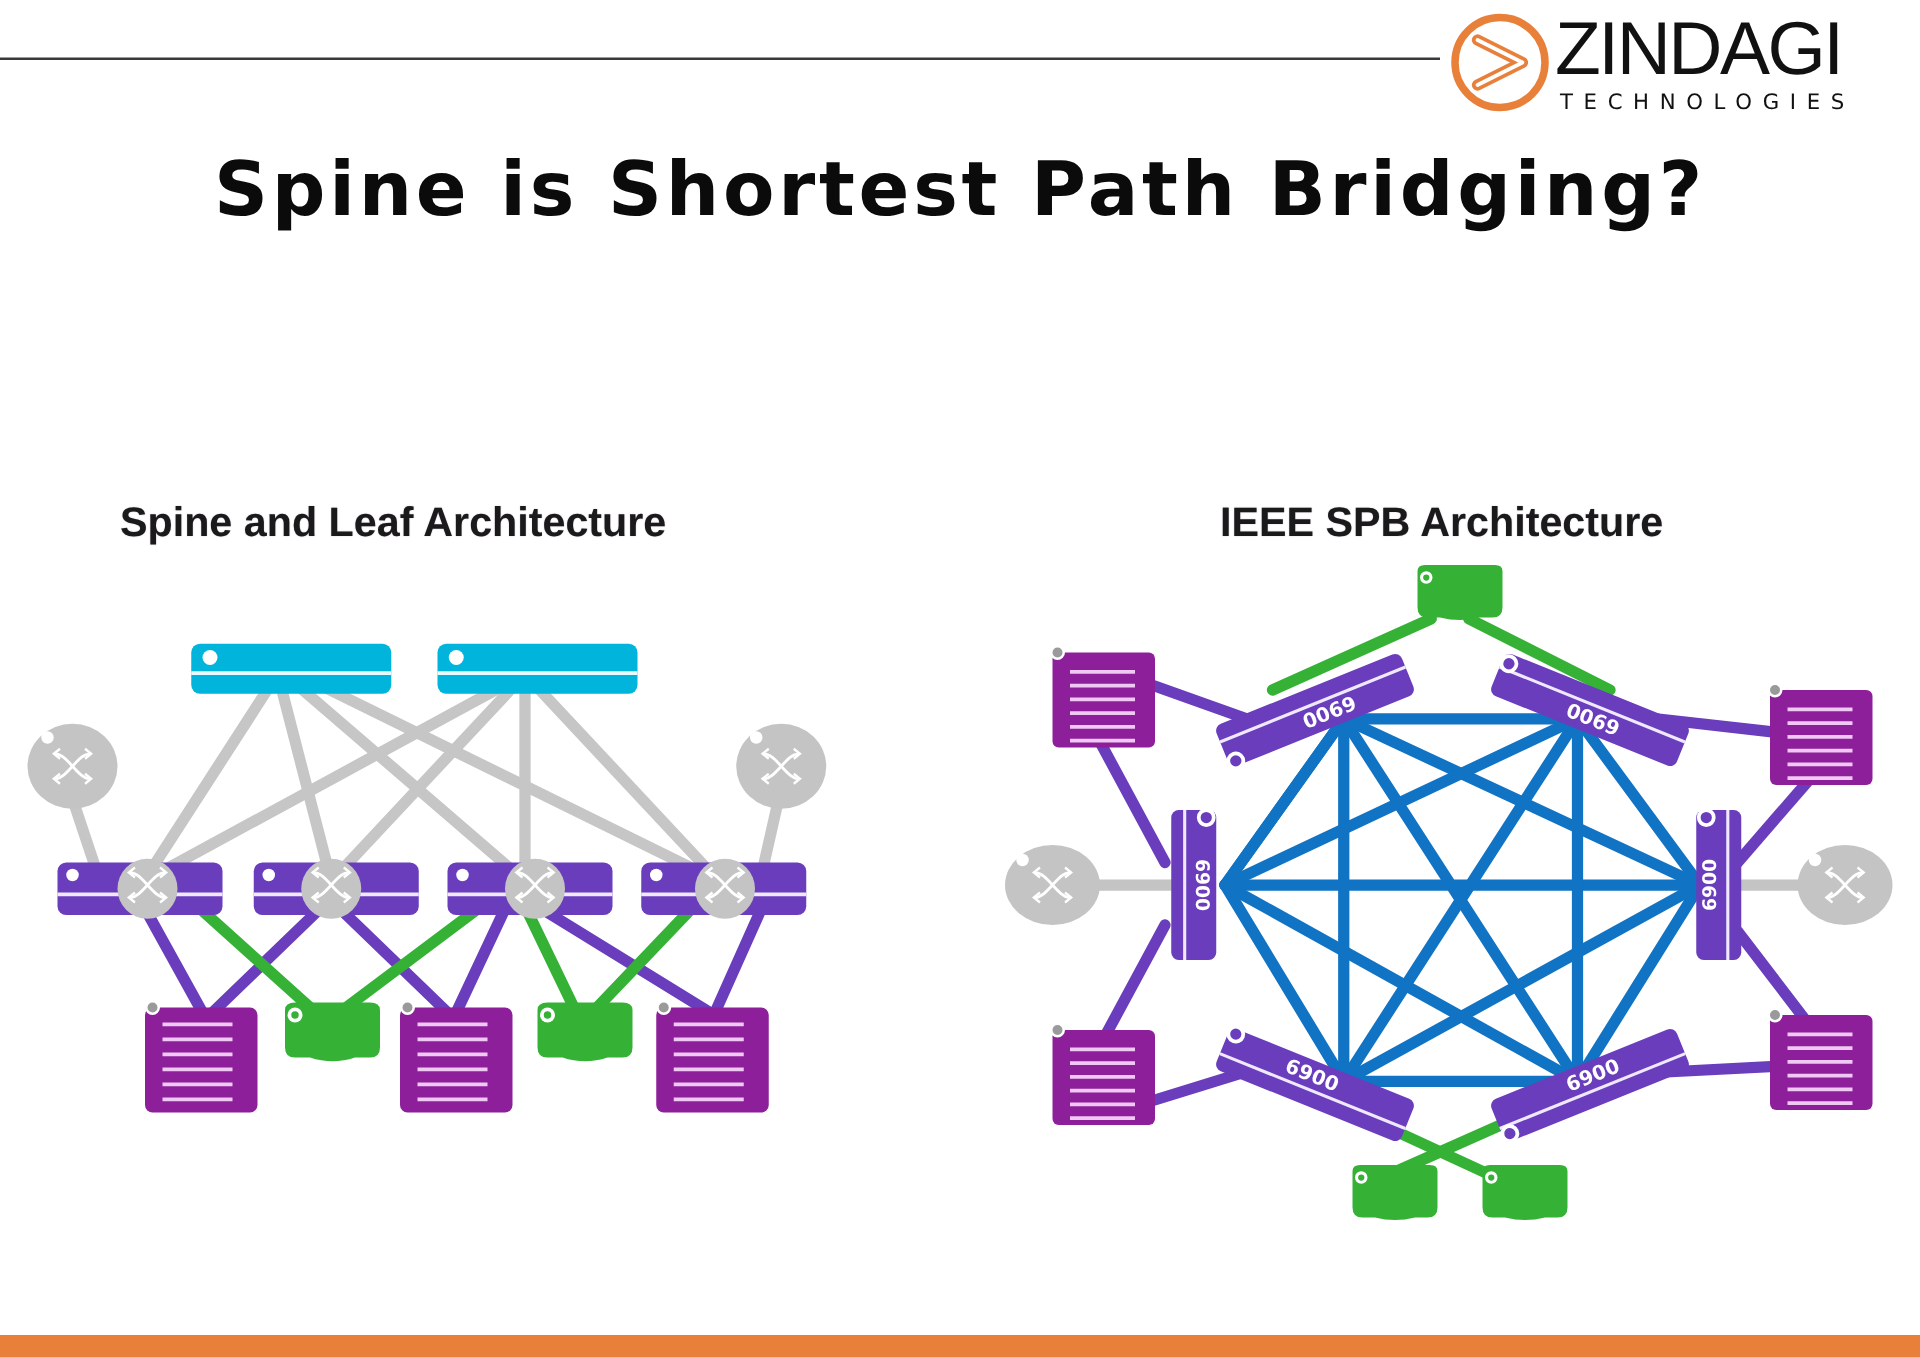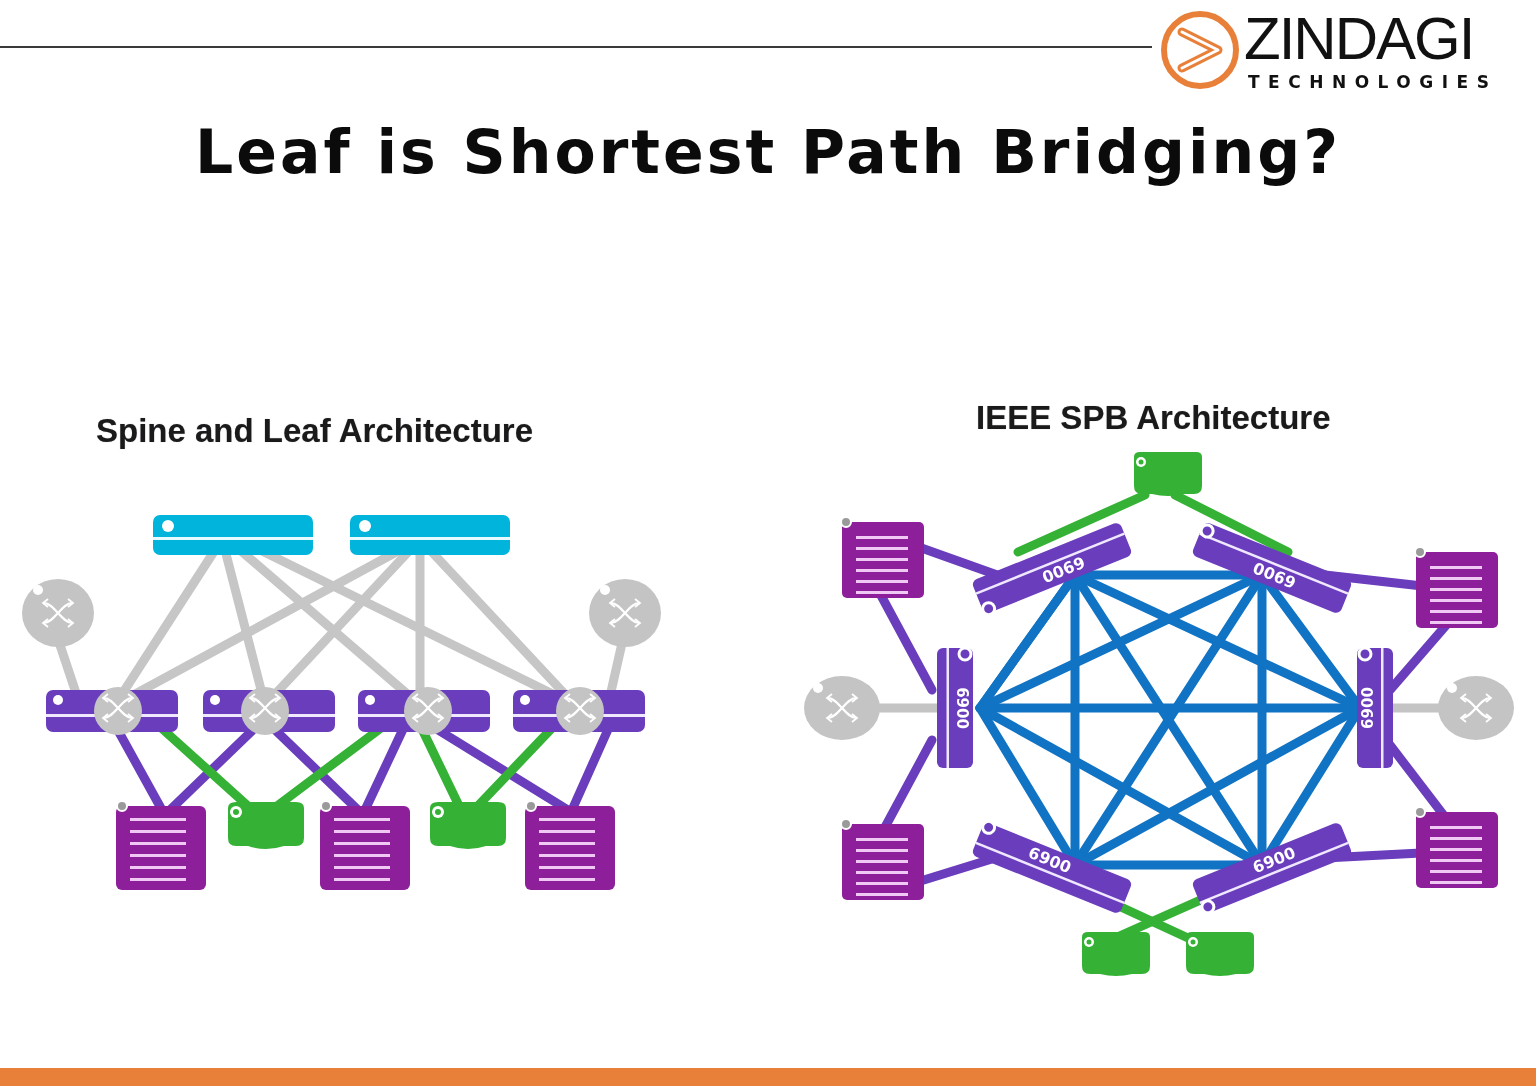--- a/index.html
+++ b/index.html
@@ -15,35 +15,35 @@
     position: absolute; left: 1160px; top: 8px; width: 360px; height: 84px;
   }
   .logo-mark { position: absolute; left: 0; top: 2px; width: 80px; height: 80px; }
   .logo-word {
     position: absolute; left: 84px; top: 0px;
     font-family: "Liberation Sans", sans-serif; font-weight: 400;
     font-size: 60px; line-height: 62px; color: #111111; letter-spacing: -2px;
   }
   .logo-sub {
     position: absolute; left: 88px; top: 64px;
-    font-family: "DejaVu Sans", sans-serif; font-weight: 700;
+    font-family: "DejaVu Sans", sans-serif; font-weight: 400;
     font-size: 17px; line-height: 20px; color: #111111; letter-spacing: 8.5px;
   }
   .page-title {
     position: absolute; left: 0; top: 112px; width: 1536px; text-align: center;
     font-family: "DejaVu Sans", sans-serif; font-weight: 700;
     font-size: 60px; line-height: 80px; color: #0b0b0b; letter-spacing: 3px;
   }
   .section-title {
     position: absolute; top: 396px;
     font-family: "Liberation Sans", sans-serif; font-weight: 700;
     font-size: 33px; line-height: 44px; color: #1a1a1a;
     text-shadow: 0 0 1px rgba(40,0,60,0.35);
   }
-  .section-title.left { left: 96px; margin-top: 13px; }
+  .section-title.left { left: 96px; }
   .section-title.right { left: 976px; }
   .diagram { position: absolute; }
   .diagram.left { left: 0; top: 490px; width: 680px; height: 420px; }
   .diagram.right { left: 790px; top: 440px; width: 746px; height: 560px; }
   .footer-bar {
     position: absolute; left: 0; top: 1068px; width: 1536px; height: 18px;
     background: #e8803a;
   }
   svg text { font-family: "DejaVu Sans", sans-serif; font-weight: 700; }
 </style>
@@ -55,21 +55,21 @@
 <div class="logo">
   <svg class="logo-mark" viewBox="0 0 80 80">
     <circle cx="40" cy="40" r="36" fill="none" stroke="#e8803a" stroke-width="6"></circle>
     <path d="M22 22 L58 40 L22 58" fill="none" stroke="#e8803a" stroke-width="9" stroke-linejoin="round" stroke-linecap="round"></path>
     <path d="M22 22 L58 40 L22 58" fill="none" stroke="#ffffff" stroke-width="3" stroke-linejoin="round" stroke-linecap="round"></path>
   </svg>
   <div class="logo-word">ZINDAGI</div>
   <div class="logo-sub">TECHNOLOGIES</div>
 </div>
 
-<div class="page-title">Leaf is Shortest Path Bridging?</div>
+<div class="page-title">Spine is Shortest Path Bridging?</div>
 
 <div class="section-title left">Spine and Leaf Architecture</div>
 <div class="section-title right">IEEE SPB Architecture</div>
 
 <svg class="diagram left" viewBox="0 0 680 420">
   <defs>
     <g id="router-glyph">
       <path d="M-14 -10 C-4 -10 4 10 14 10 M-14 10 C-4 10 4 -10 14 -10" fill="none" stroke="#ffffff" stroke-width="2.2"></path>
       <path d="M10 -14 L15 -10 L10 -6 M-10 6 L-15 10 L-10 14 M-10 -14 L-15 -10 L-10 -6 M10 6 L15 10 L10 14" fill="none" stroke="#ffffff" stroke-width="1.8"></path>
     </g>

